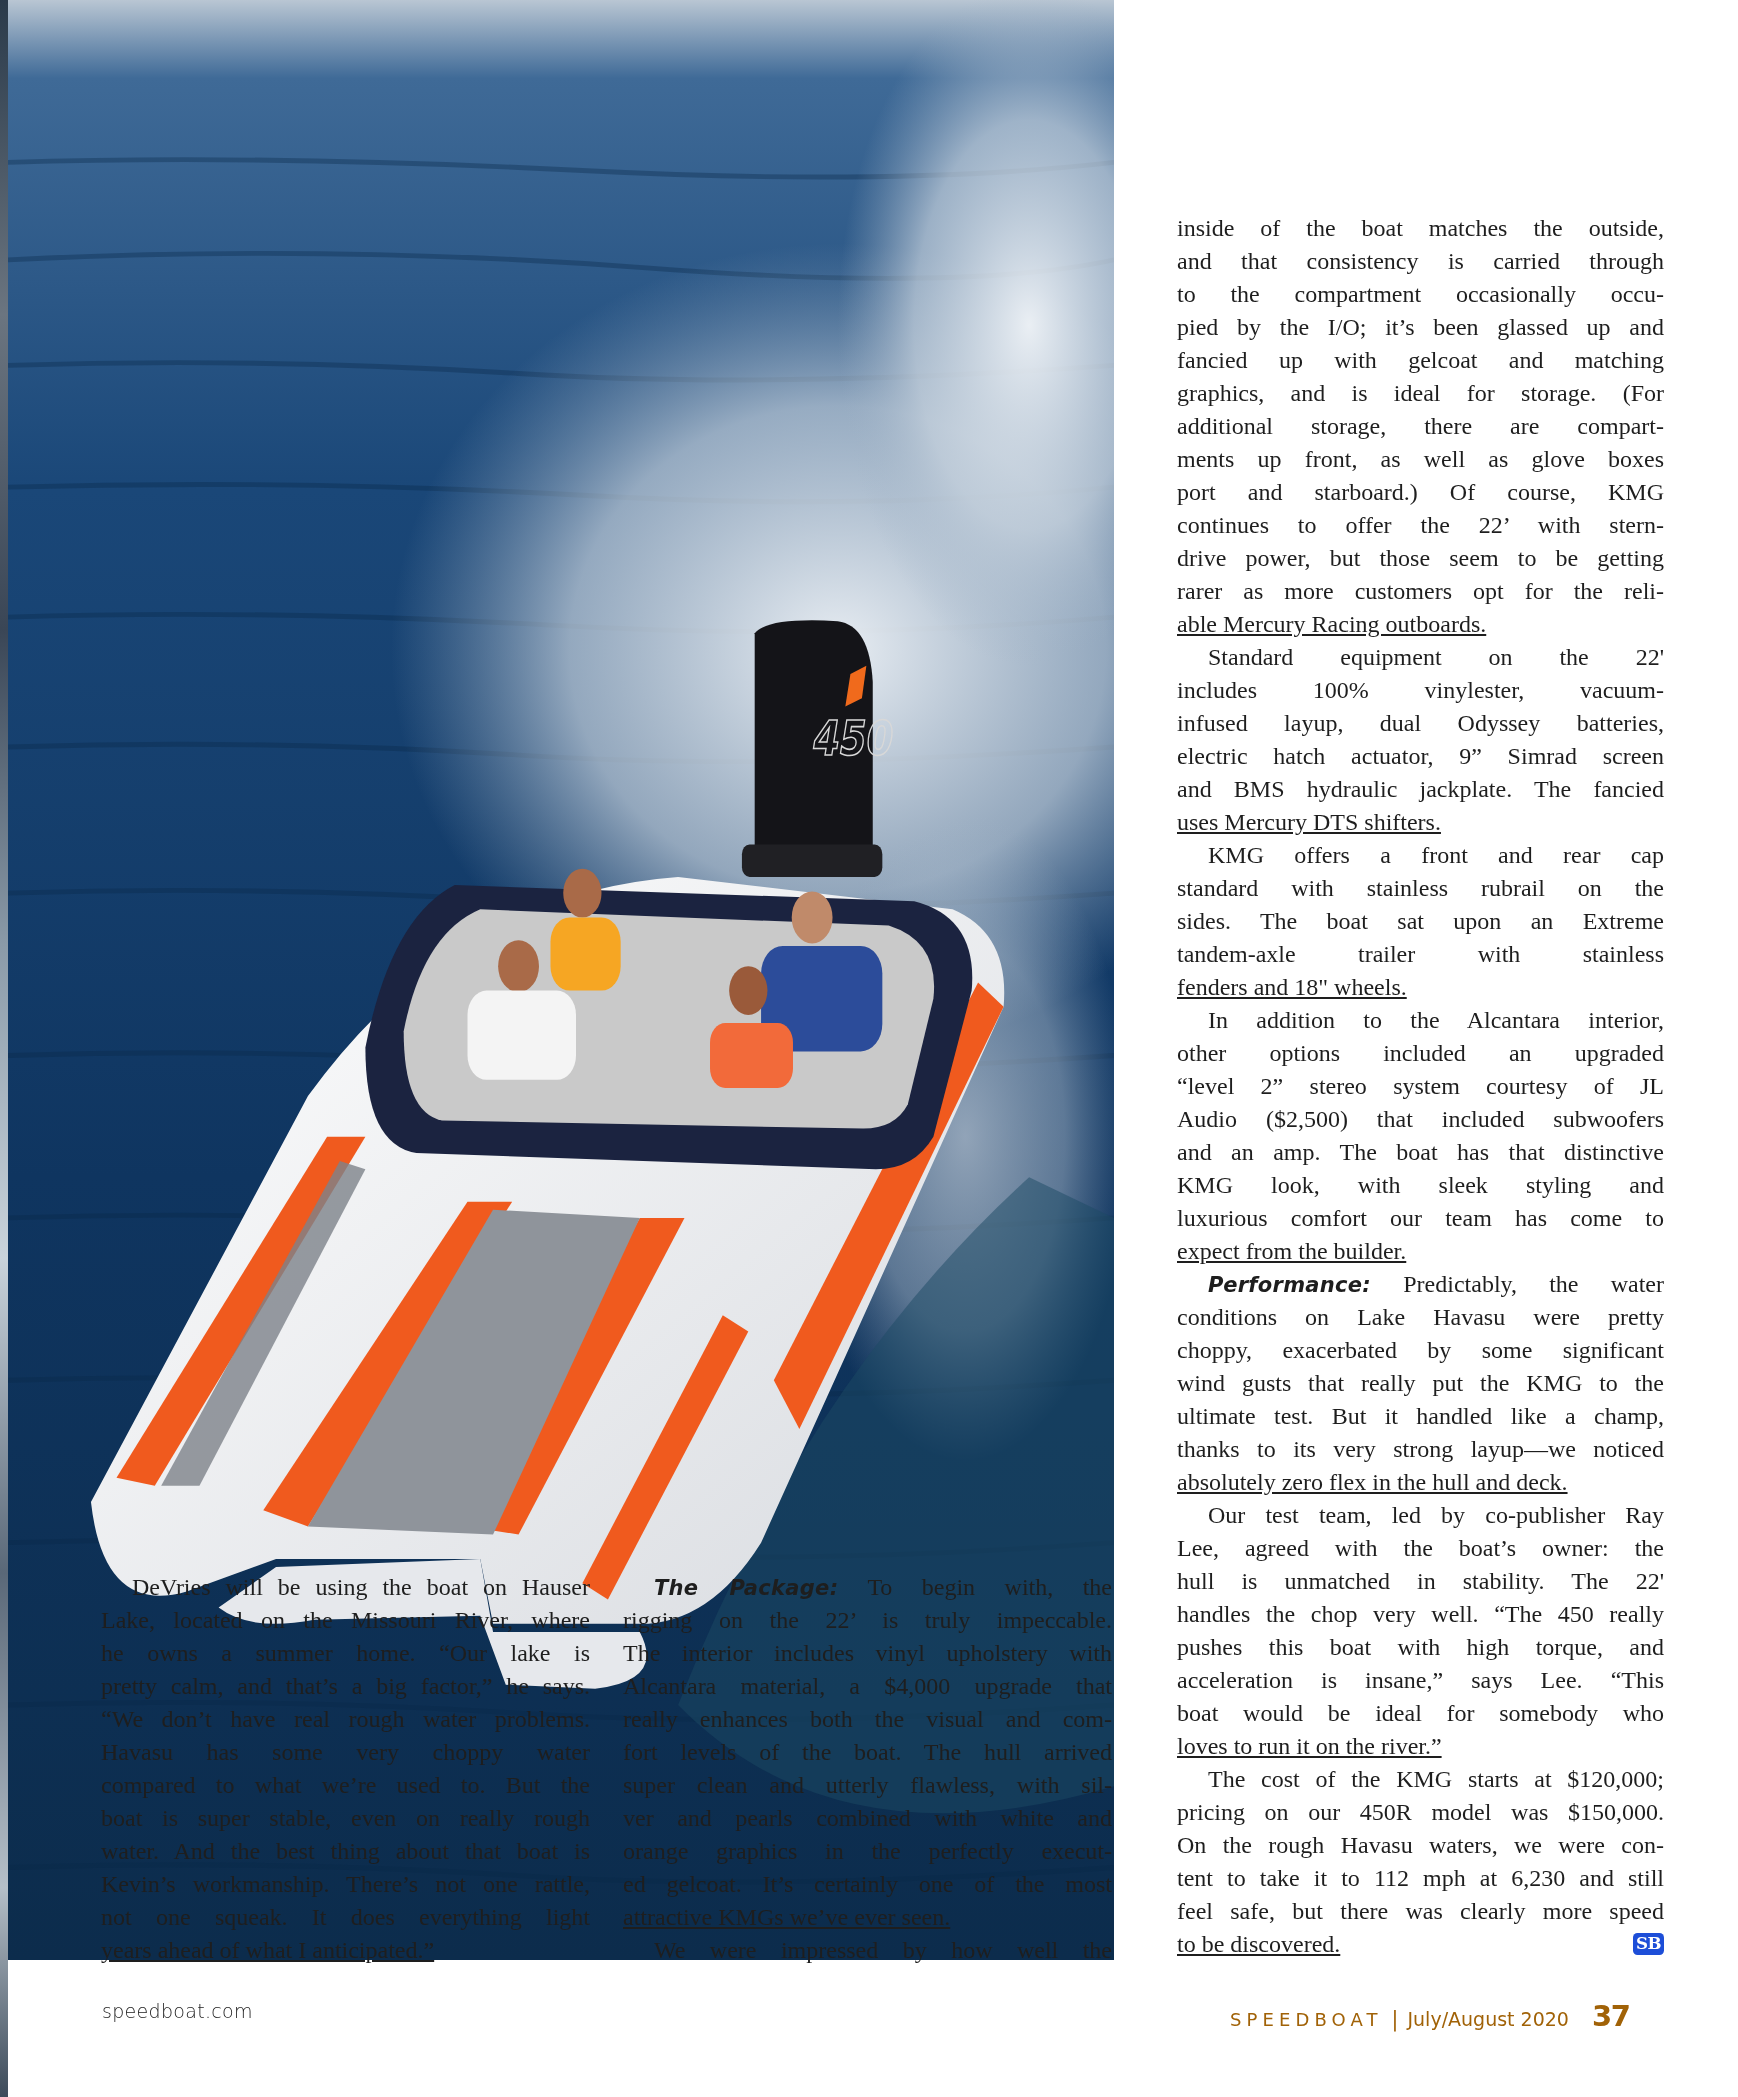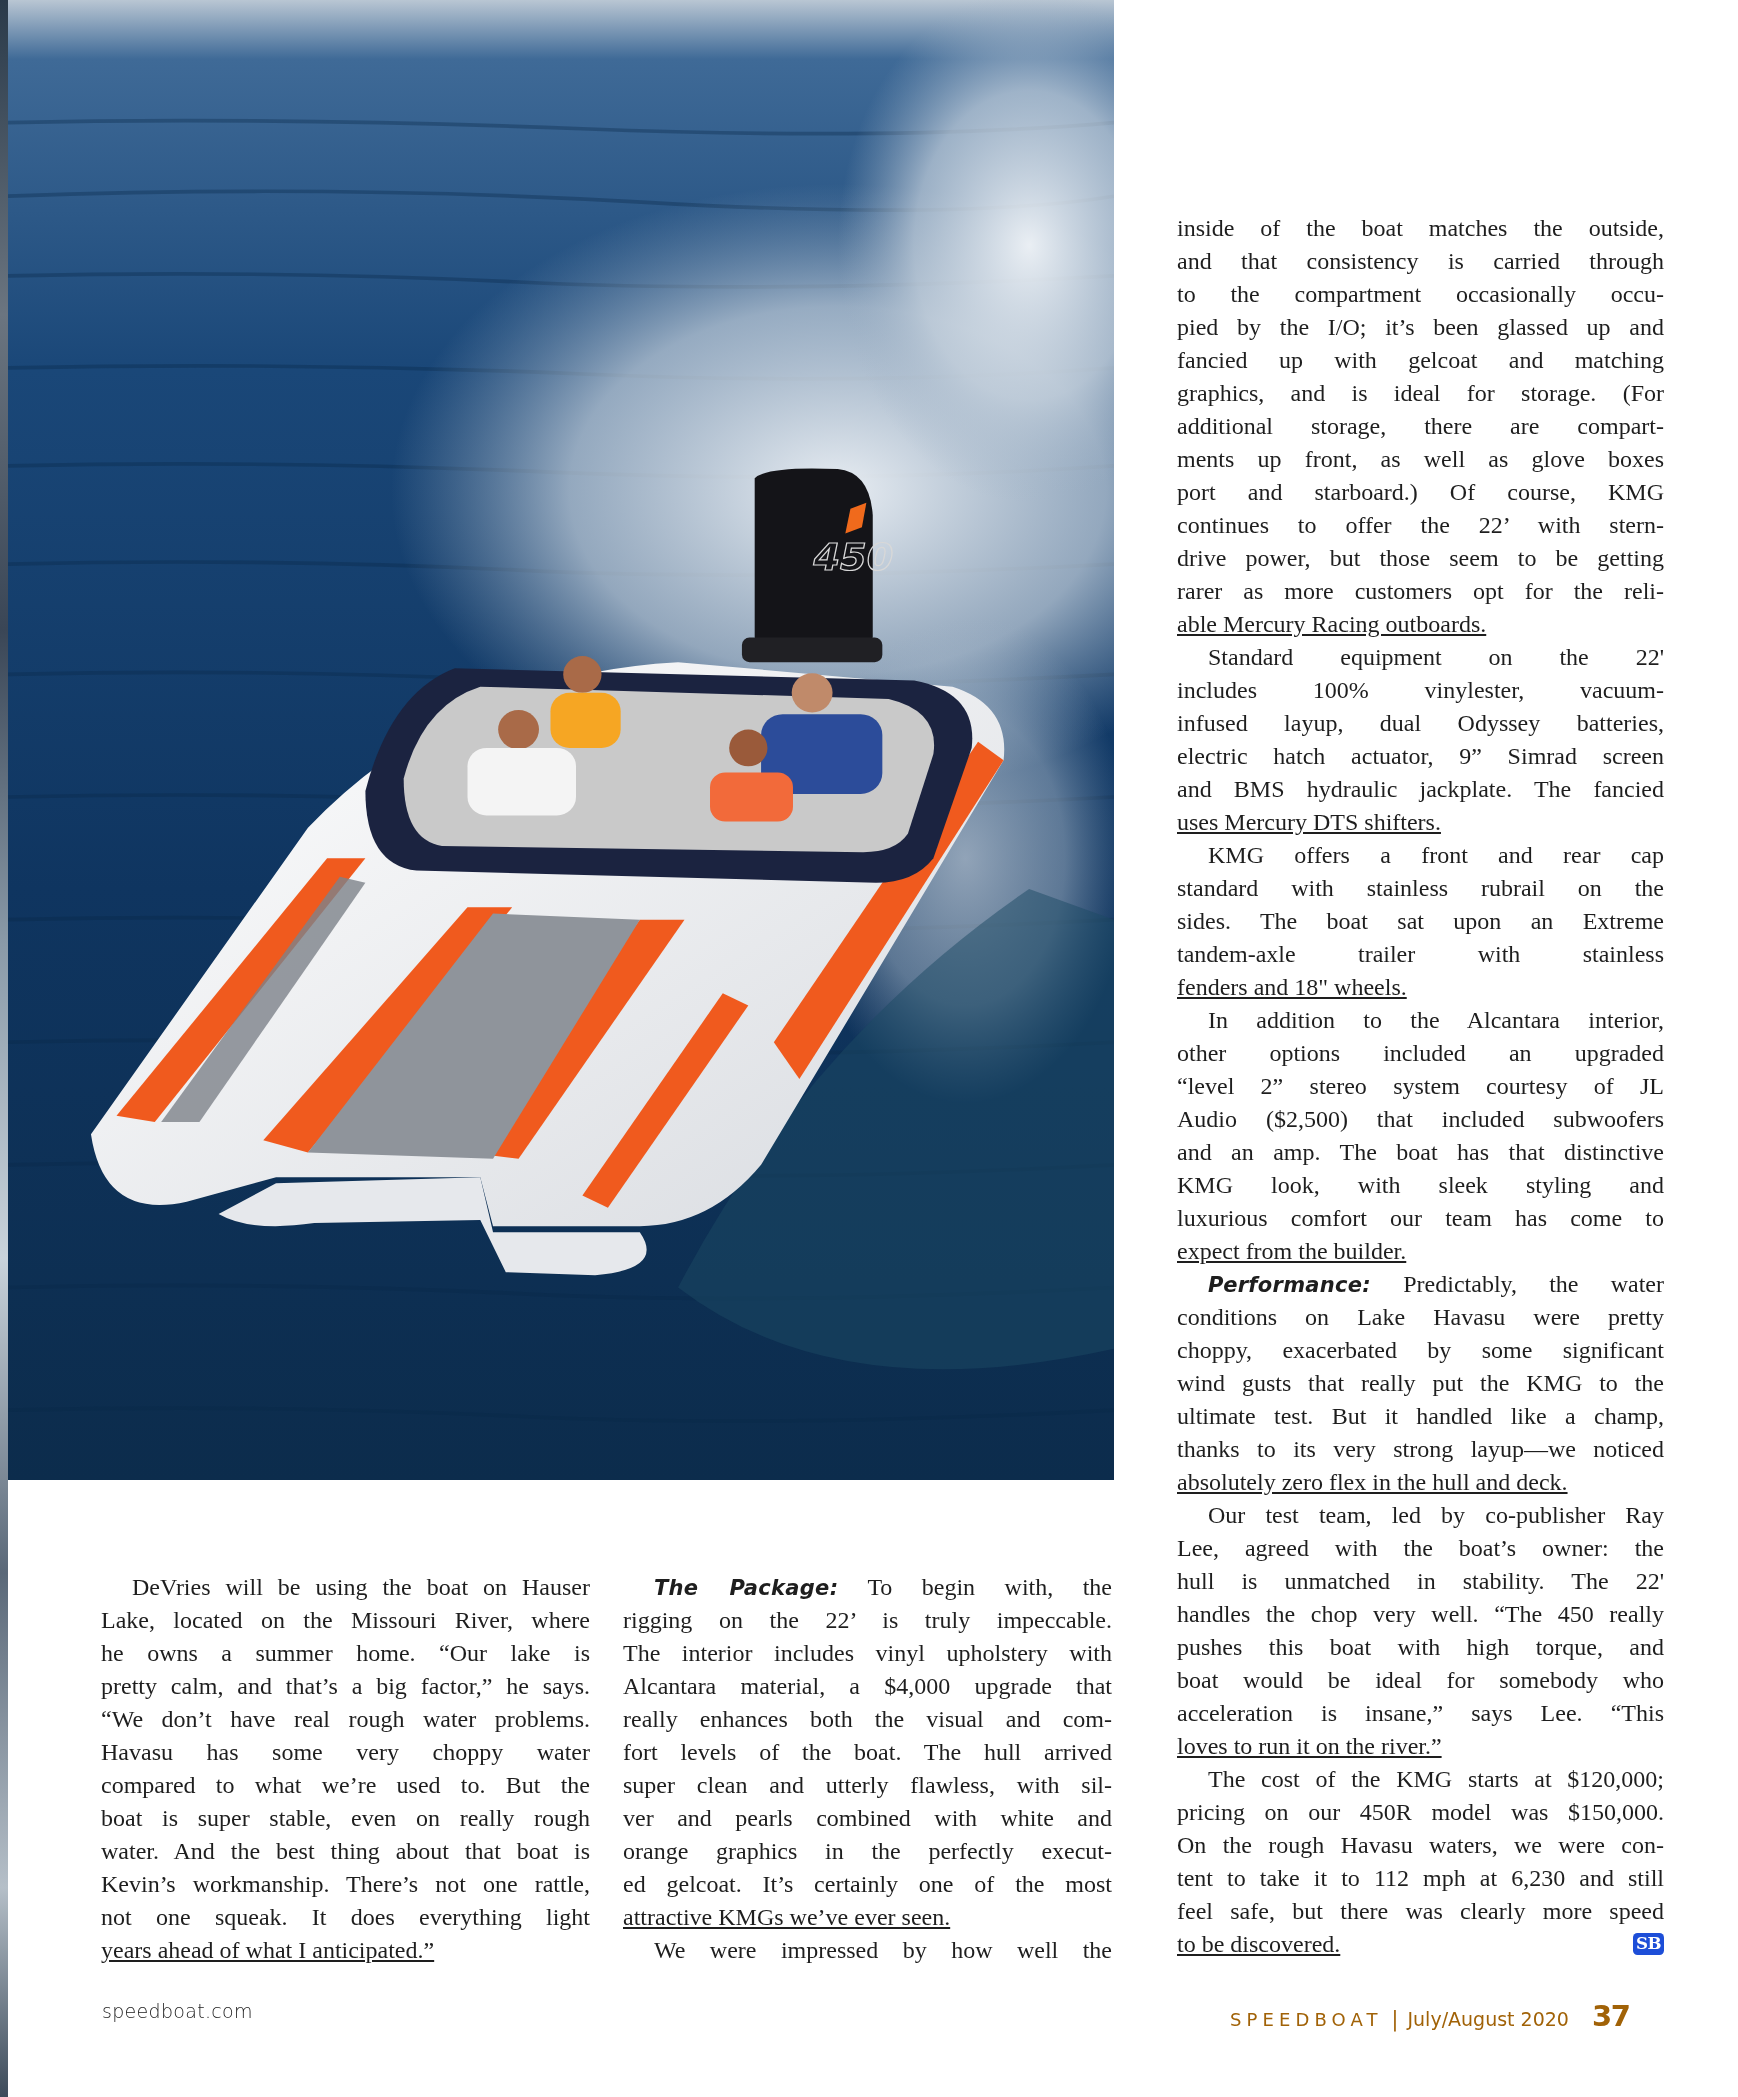--- a/index.html
+++ b/index.html
@@ -1,18 +1,18 @@
 <!DOCTYPE html>
 <html style="font-size:10.2px"><head>
 <meta charset="utf-8">
 <style>
   html,body{margin:0;padding:0;background:#ffffff;}
   body{width:1738px;height:2097px;position:relative;overflow:hidden;font-family:"Liberation Serif","DejaVu Serif",serif;color:#1e1e1e;}
   .gutter{position:absolute;left:0;top:0;width:7.7px;height:2097px;background:linear-gradient(180deg,#2a3a4a 0%,#6b7580 15%,#3a4656 30%,#8a9aa8 45%,#c9d3db 60%,#5a6878 75%,#b5bfc8 90%,#3d4b5a 100%);}
-  .photo{position:absolute;left:7.7px;top:0;width:1106px;height:1480px;overflow:hidden;background:#123a66;}
+  .photo{position:absolute;left:7.7px;top:0;width:1106px;height:1960px;overflow:hidden;background:#123a66;}
   .photo svg{display:block;width:100%;height:100%;}
   .col{position:absolute;font-size:24px;line-height:33px;}
   .col .ln{display:block;text-align:justify;text-align-last:justify;white-space:nowrap;height:33px;overflow:visible;}
   .col .ln.last{text-align-last:left;text-decoration:underline;}
   .col .ln.indent{text-indent:31px;}
   .lead{font-family:"DejaVu Sans","Liberation Sans",sans-serif;font-weight:bold;font-style:italic;font-size:21px;letter-spacing:0.3px;}
   #colA{left:101px;top:1571px;width:489px;}
   #colB{left:623px;top:1571px;width:489px;}
   #colC{left:1177px;top:212px;width:487px;}
   .sb-badge{display:inline-block;background:#1d4ed8;color:#fff;font-family:"DejaVu Serif",serif;font-weight:bold;font-size:16.6px;line-height:19px;padding:1.3px 3.2px;border-radius:4.5px;letter-spacing:-0.6px;float:right;margin-top:5.1px;}
@@ -172,22 +172,22 @@
   <div class="ln">wind gusts that really put the KMG to the</div>
   <div class="ln">ultimate test.  But it handled like a champ,</div>
   <div class="ln">thanks to its very strong layup—we noticed</div>
   <div class="ln last">absolutely zero flex in the hull and deck.</div>
 
   <div class="ln indent">Our test team, led by co-publisher Ray</div>
   <div class="ln">Lee, agreed with the boat’s owner: the</div>
   <div class="ln">hull is unmatched in stability. The 22'</div>
   <div class="ln">handles the chop very well. “The 450 really</div>
   <div class="ln">pushes this boat with high torque, and</div>
+  <div class="ln">acceleration is insane,” says Lee. “This</div>
   <div class="ln">boat would be ideal for somebody who</div>
-  <div class="ln">acceleration is insane,” says Lee. “This</div>
   <div class="ln last">loves to run it on the river.”</div>
 
   <div class="ln indent">The cost of the KMG starts at $120,000;</div>
   <div class="ln">pricing on our 450R model was $150,000.</div>
   <div class="ln">On the rough Havasu waters, we were con-</div>
   <div class="ln">tent to take it to 112 mph at 6,230 and still</div>
   <div class="ln">feel safe, but there was clearly more speed</div>
   <div class="ln last"><span>to be discovered.</span><span class="sb-badge">SB</span></div>
 </div>
 

